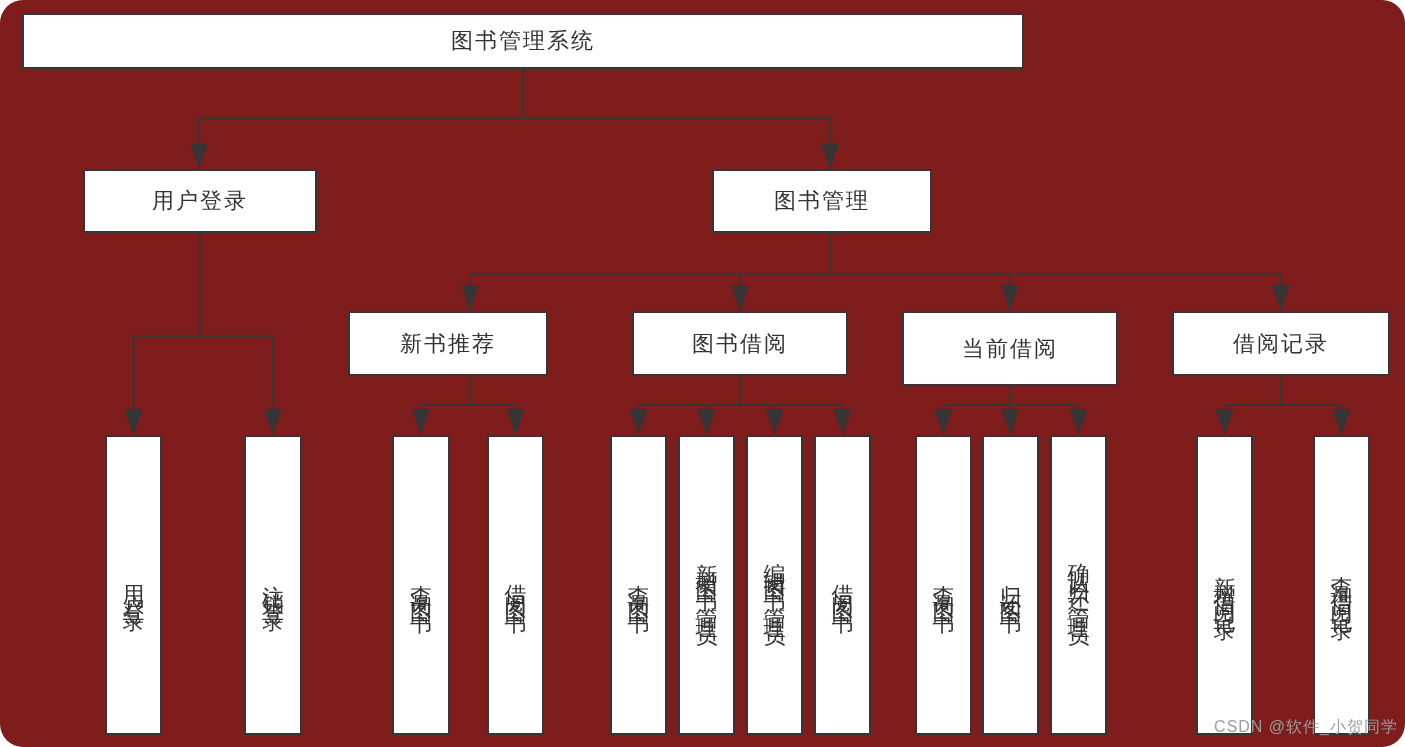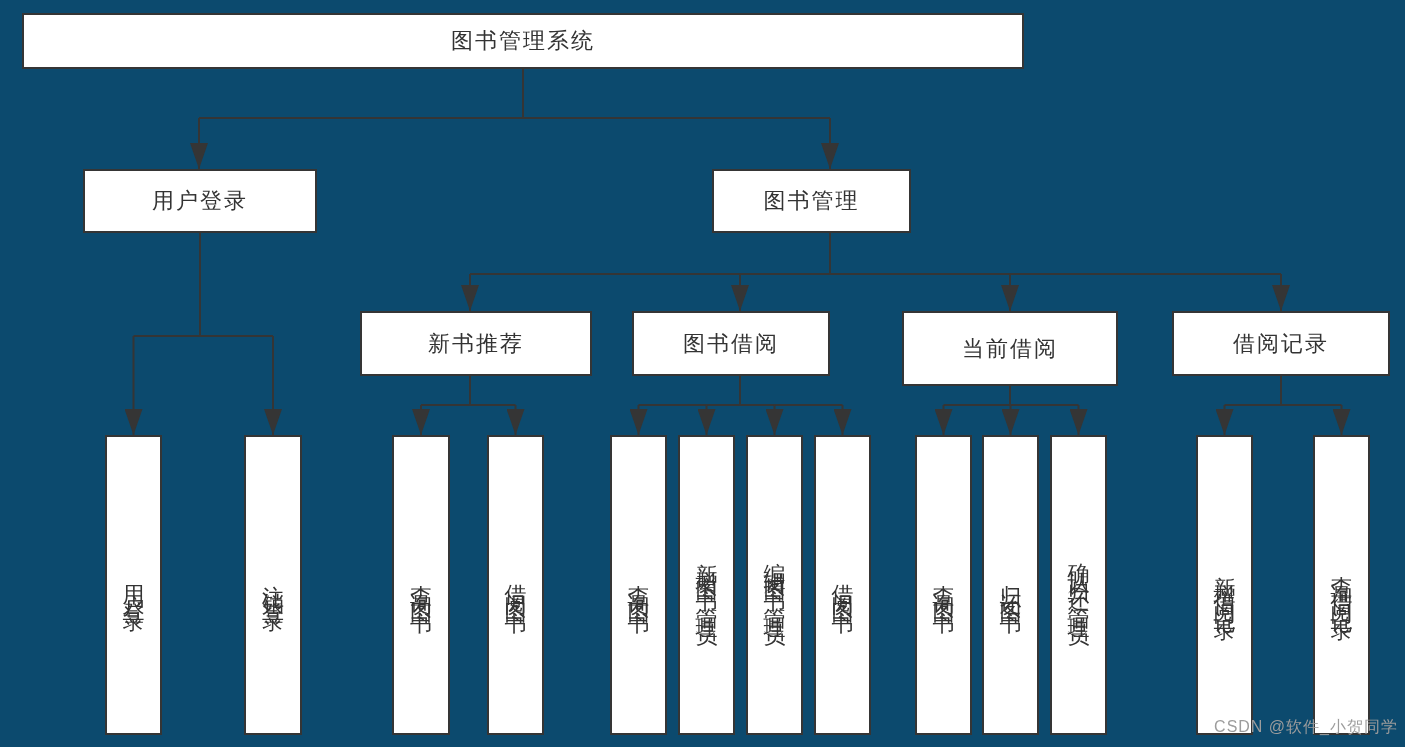--- a/index.html
+++ b/index.html
@@ -1,21 +1,22 @@
 <!DOCTYPE html>
 <html><head>
 <meta charset="utf-8">
 <style>
   html,body{margin:0;padding:0;background:#ffffff;}
   .canvas{
     position:relative;
     width:1405px;height:747px;
-    background:#0c4a6e;
+    background:#7f1d1d;
     overflow:hidden;
     font-family:"Liberation Sans",sans-serif;
+    border-radius:23px;
   }
   .wires{position:absolute;left:0;top:0;}
   .box{
     position:absolute;box-sizing:border-box;
     background:#ffffff;border:2.5px solid #353535;
     display:flex;align-items:center;justify-content:center;
     color:#333333;
   }
   .hbox{font-size:22px;letter-spacing:2px;white-space:nowrap;}
   .vbox{
@@ -84,24 +85,24 @@
     <g stroke="#353535" stroke-width="2" fill="none">
       <path d="M1281,376 V405 M1224.5,405 H1341.5"></path>
       <line x1="1224.5" y1="405" x2="1224.5" y2="435" marker-end="url(#arw)"></line>
       <line x1="1341.5" y1="405" x2="1341.5" y2="435" marker-end="url(#arw)"></line>
     </g>
   </svg>
 
   <div class="box hbox" style="left:22px;top:13px;width:1002px;height:56px">图书管理系统</div>
 
   <div class="box hbox" style="left:83px;top:169px;width:234px;height:64px">用户登录</div>
-  <div class="box hbox" style="left:712px;top:169px;width:199px;height:64px">图书管理</div>
+  <div class="box hbox" style="left:712px;top:169px;width:220px;height:64px">图书管理</div>
 
-  <div class="box hbox" style="left:360px;top:311px;width:232px;height:65px">新书推荐</div>
-  <div class="box hbox" style="left:632px;top:311px;width:198px;height:65px">图书借阅</div>
+  <div class="box hbox" style="left:348px;top:311px;width:200px;height:65px">新书推荐</div>
+  <div class="box hbox" style="left:632px;top:311px;width:216px;height:65px">图书借阅</div>
   <div class="box hbox" style="left:902px;top:311px;width:216px;height:75px">当前借阅</div>
   <div class="box hbox" style="left:1172px;top:311px;width:218px;height:65px">借阅记录</div>
 
   <div class="box vbox" style="left:105px;top:435px;width:57px;height:300px">用户登录</div>
   <div class="box vbox" style="left:244px;top:435px;width:58px;height:300px">注销登录</div>
 
   <div class="box vbox" style="left:392px;top:435px;width:58px;height:300px">查询图书</div>
   <div class="box vbox" style="left:487px;top:435px;width:57px;height:300px">借阅图书</div>
 
   <div class="box vbox" style="left:610px;top:435px;width:57px;height:300px">查询图书</div>

